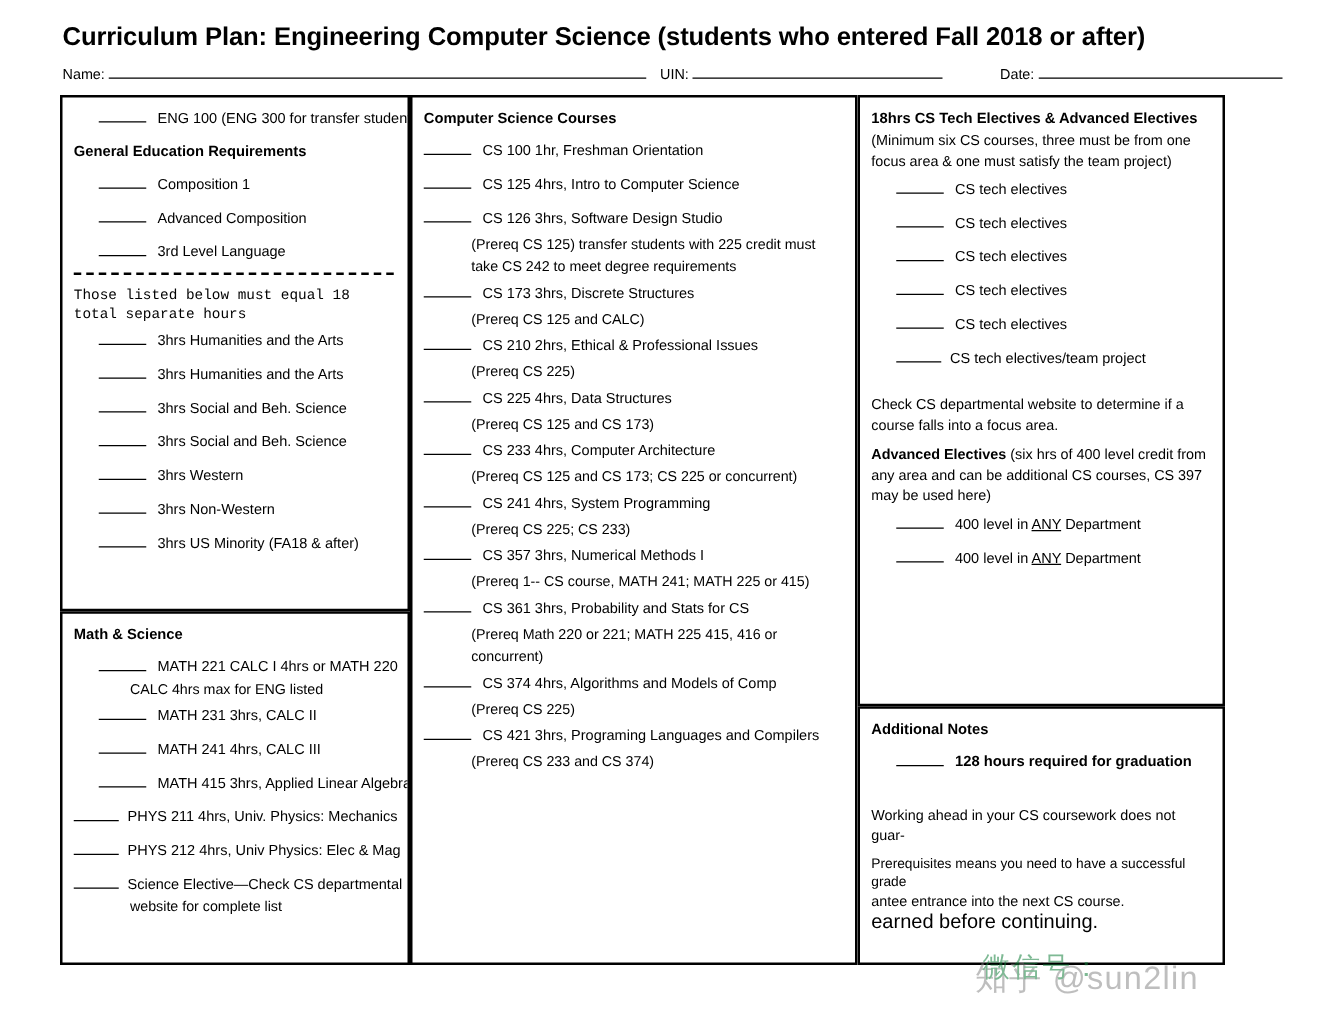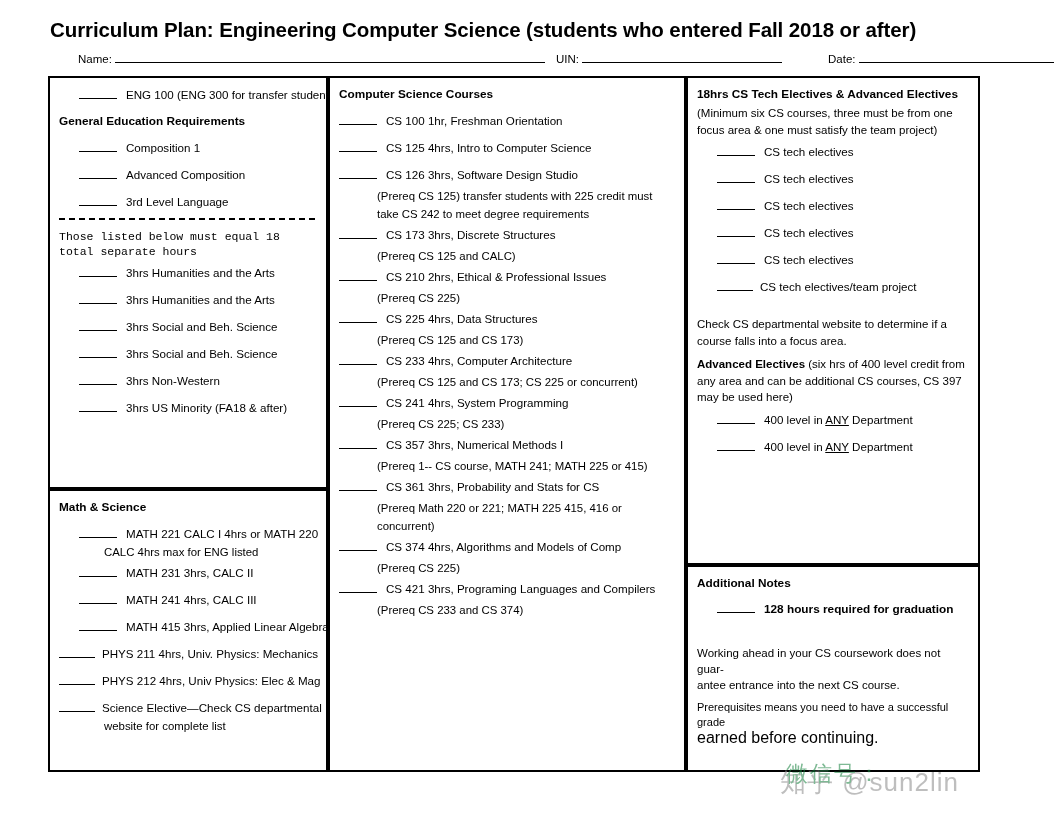--- a/index.html
+++ b/index.html
@@ -34,21 +34,20 @@
     width: 990px;
     height: 18px;
     font-size: 11.5px;
   }
   .idrow .fld {
     position: absolute;
     top: 0;
     display: flex;
     align-items: baseline;
     white-space: nowrap;
-    margin-left: 28px;
   }
   .idrow .lbl { margin-right: 3px; }
   .idrow .rule {
     display: inline-block;
     border-bottom: 1.6px solid #000;
     height: 10px;
   }
   .f-name { left: 0; }
   .f-name .rule { width: 430px; }
   .f-uin  { left: 478px; text-align: center; }
@@ -225,20 +224,24 @@
       <div class="item r">
         <span class="blank indent1"></span>
         <span class="txt">3hrs Social and Beh. Science</span>
       </div>
       <div class="item r">
         <span class="blank indent1"></span>
         <span class="txt">3hrs Social and Beh. Science</span>
       </div>
       <div class="item r">
         <span class="blank indent1"></span>
+        <span class="txt">3hrs Western</span>
+      </div>
+      <div class="item r">
+        <span class="blank indent1"></span>
         <span class="txt">3hrs Non-Western</span>
       </div>
       <div class="item r">
         <span class="blank indent1"></span>
         <span class="txt">3hrs US Minority (FA18 &amp; after)</span>
       </div>
     </div>
 
     <div class="box box-math">
       <div class="hd r-xs">Math &amp; Science</div>
@@ -401,23 +404,23 @@
       <div class="hd r-xs">Additional Notes</div>
 
       <div class="item r">
         <span class="blank indent1"></span>
         <span class="txt hd">128 hours required for graduation</span>
       </div>
 
       <div class="sp-lg"></div>
 
       <div class="ln wrapln r-sm" style="font-size:11.5px;line-height:16px;">Working ahead in your CS coursework does not guar-</div>
+      <div class="ln wrapln r-sm" style="font-size:11px;line-height:15px;">Prerequisites means you need to have a successful grade</div>
+
       <div class="ln wrapln" style="font-size:11.5px;line-height:16px;">antee entrance into the next CS course.</div>
-
-      <div class="ln wrapln r-sm" style="font-size:11px;line-height:15px;">Prerequisites means you need to have a successful grade</div>
       <div class="ln wrapln" style="font-size:16px;line-height:15px;">earned before continuing.</div>
     </div>
 
   </div>
 
   <div class="watermark">
     <div class="wm-text">知乎 @sun2lin</div>
     <div class="wm-text2">微信号：</div>
   </div>
 

